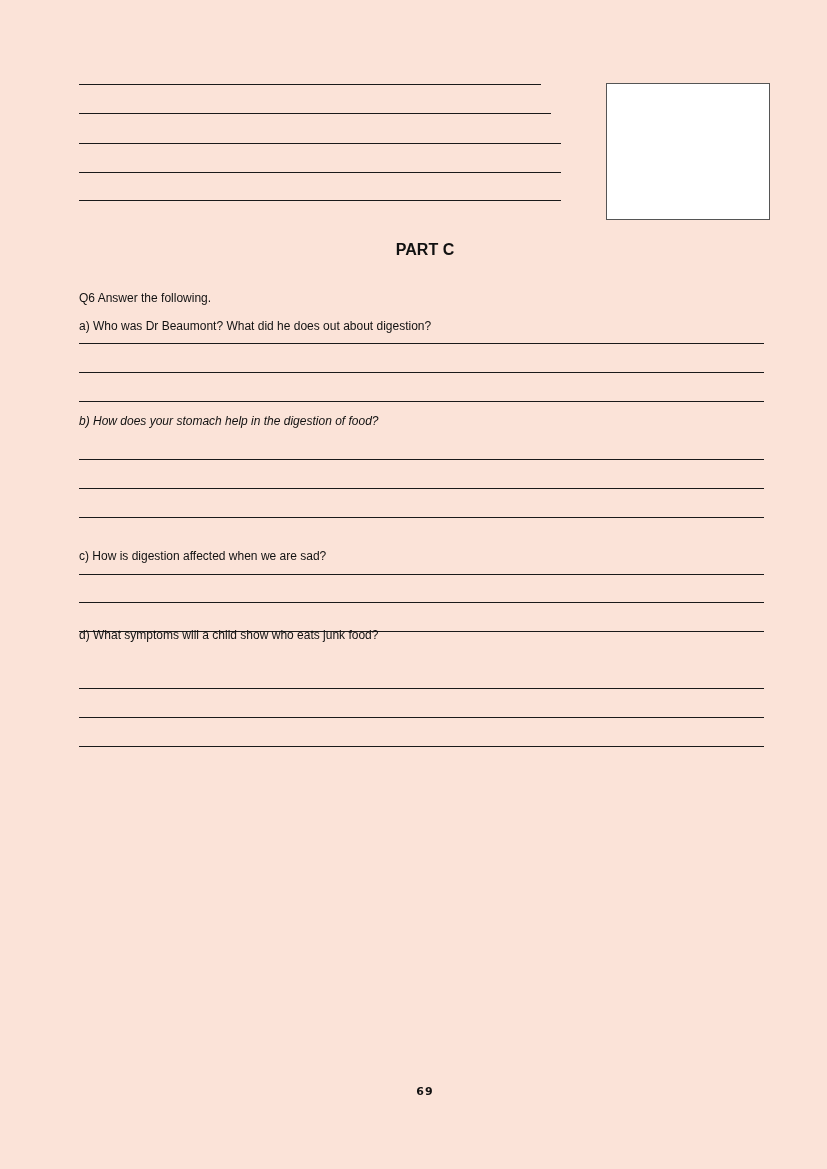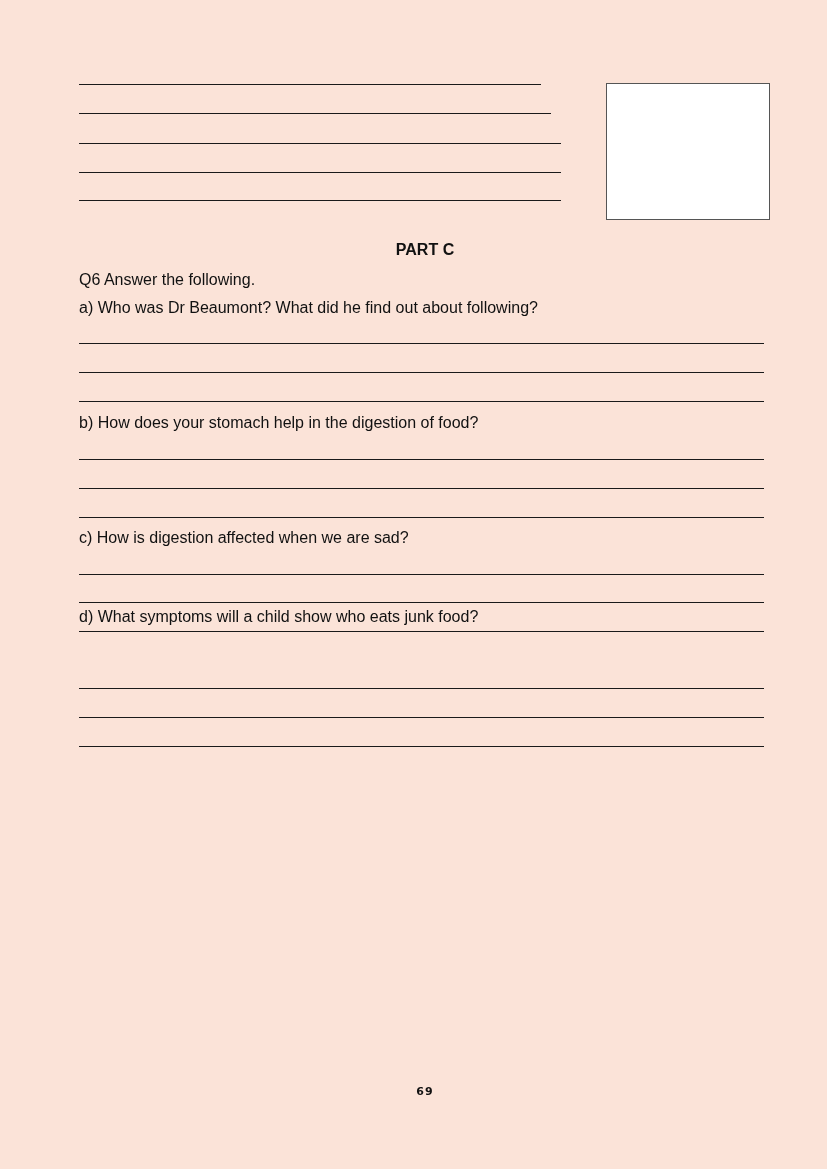--- a/index.html
+++ b/index.html
@@ -1,44 +1,44 @@
 <!DOCTYPE html>
 <html><head>
 <meta charset="utf-8">
 <style>
   html, body { margin:0; padding:0; }
   body { width:827px; height:1169px; background:#fbe3d8; position:relative; overflow:hidden;
          font-family:"Liberation Sans", sans-serif; color:#111; }
   .line { position:absolute; height:0; border-top:1.3px solid #1a1a1a; }
-  .text { position:absolute; font-size:16px; white-space:nowrap; line-height:18px; }
+  .text { position:absolute; font-size:12px; white-space:nowrap; line-height:18px;margin-top:18px; }
   .box { position:absolute; left:606px; top:83px; width:162px; height:135px; background:#fff; border:1.5px solid #555; }
   .title { position:absolute; left:0; width:850px; text-align:center; top:241px; font-weight:bold; font-size:16px; }
   .pagenum { position:absolute; left:0; width:850px; text-align:center; top:1085px; font-family:"DejaVu Sans", sans-serif; font-weight:bold; font-size:11px; letter-spacing:1px; }
 </style>
 </head>
 <body>
 
 <div class="line" style="left:79px; width:462px; top:84px;"></div>
 <div class="line" style="left:79px; width:472px; top:113px;"></div>
 <div class="line" style="left:79px; width:482px; top:143px;"></div>
 <div class="line" style="left:79px; width:482px; top:172px;"></div>
 <div class="line" style="left:79px; width:482px; top:200px;"></div>
 
 <div class="box"></div>
 
 <div class="title">PART C</div>
 
 <div class="text" style="left:79px; top:271px;">Q6 Answer the following.</div>
 
-<div class="text" style="left:79px; top:299px;">a) Who was Dr Beaumont? What did he find out about following?</div>
+<div class="text" style="left:79px; top:299px;">a) Who was Dr Beaumont? What did he does out about digestion?</div>
 <div class="line" style="left:79px; width:685px; top:343px;"></div>
 <div class="line" style="left:79px; width:685px; top:372px;"></div>
 <div class="line" style="left:79px; width:685px; top:401px;"></div>
 
-<div class="text" style="left:79px; top:414px;">b) How does your stomach help in the digestion of food?</div>
+<div class="text" style="left:79px; top:394px;font-style:italic;">b) How does your stomach help in the digestion of food?</div>
 <div class="line" style="left:79px; width:685px; top:459px;"></div>
 <div class="line" style="left:79px; width:685px; top:488px;"></div>
 <div class="line" style="left:79px; width:685px; top:517px;"></div>
 
 <div class="text" style="left:79px; top:529px;">c) How is digestion affected when we are sad?</div>
 <div class="line" style="left:79px; width:685px; top:574px;"></div>
 <div class="line" style="left:79px; width:685px; top:602px;"></div>
 <div class="line" style="left:79px; width:685px; top:631px;"></div>
 
 <div class="text" style="left:79px; top:608px;">d) What symptoms will a child show who eats junk food?</div>

